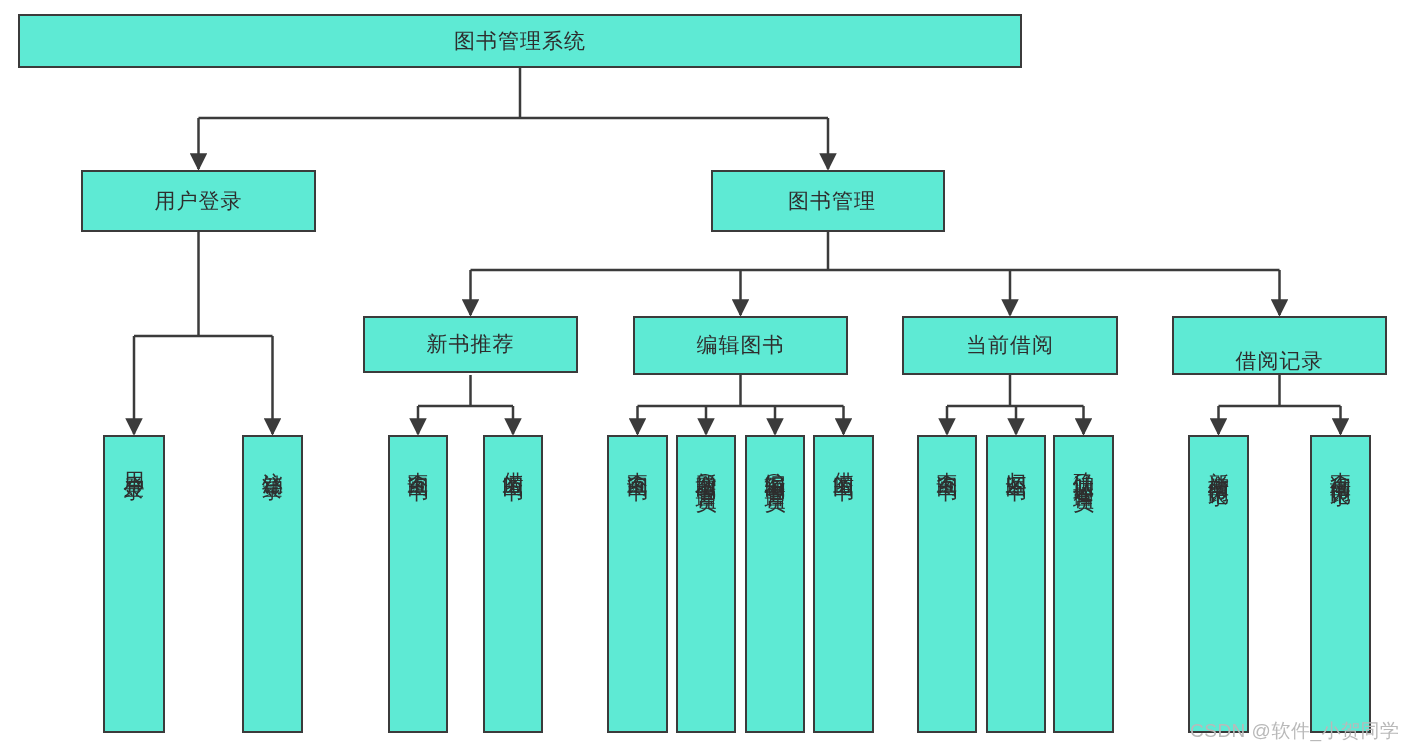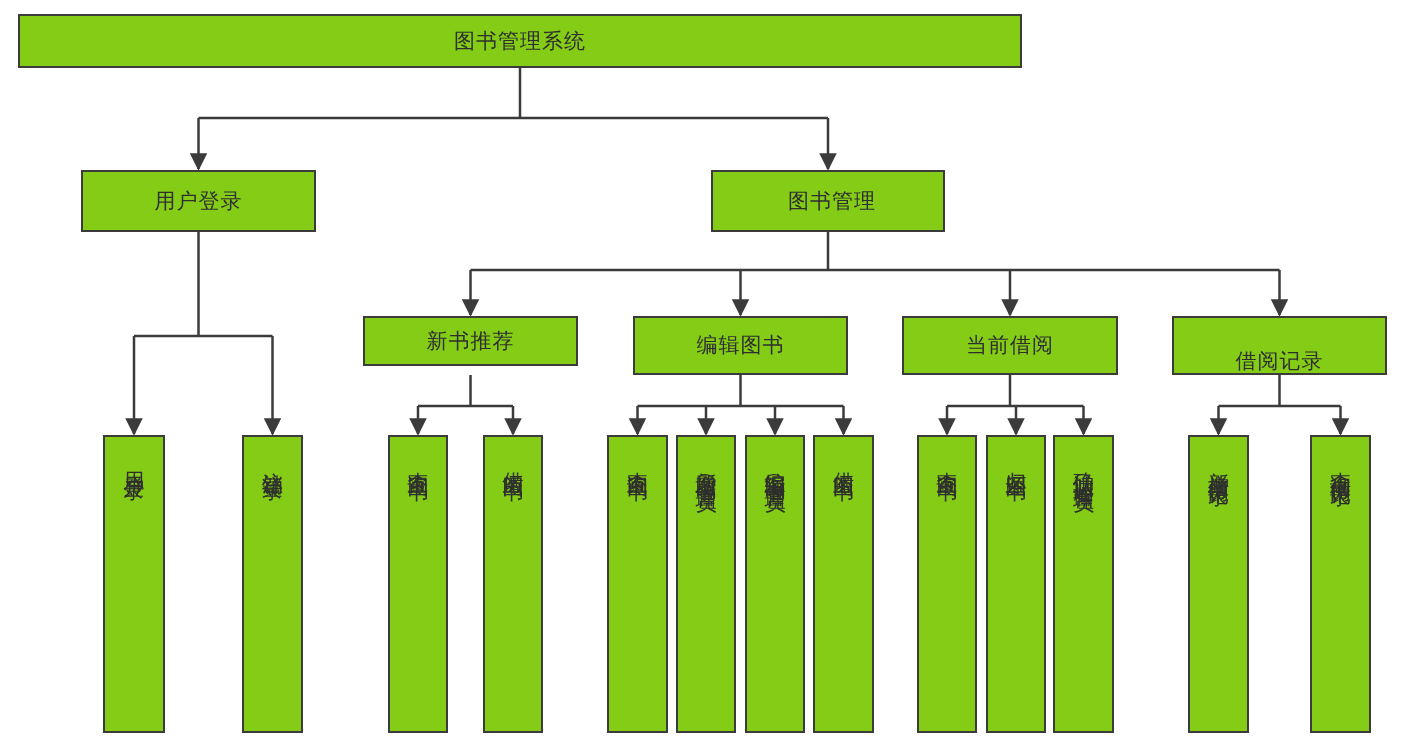--- a/index.html
+++ b/index.html
@@ -22,21 +22,21 @@
     left: 0;
     top: 0;
     width: 1405px;
     height: 747px;
     pointer-events: none;
   }
   .node {
     position: absolute;
     box-sizing: border-box;
     border: 2.5px solid #3b3b3b;
-    background: #84cc16;
+    background: #5eead4;
     display: flex;
     align-items: center;
     justify-content: center;
     color: #2e2e2e;
   }
   .node .label {
     font-size: 21px;
     letter-spacing: 1px;
     line-height: 1.15;
     white-space: nowrap;
@@ -113,21 +113,21 @@
   <div id="node-layer">
       <div class="node" style="left: 18px; top: 14px; width: 1004px; height: 54px;">
         <span class="label">图书管理系统</span>
       </div>
       <div class="node" style="left: 81px; top: 170px; width: 235px; height: 62px;">
         <span class="label">用户登录</span>
       </div>
       <div class="node" style="left: 711px; top: 170px; width: 234px; height: 62px; padding-left: 8px;">
         <span class="label">图书管理</span>
       </div>
-      <div class="node" style="left: 363px; top: 316px; width: 215px; height: 50px;">
+      <div class="node" style="left: 363px; top: 316px; width: 215px; height: 57px;">
         <span class="label">新书推荐</span>
       </div>
       <div class="node" style="left: 633px; top: 316px; width: 215px; height: 59px;">
         <span class="label">编辑图书</span>
       </div>
       <div class="node" style="left: 902px; top: 316px; width: 216px; height: 59px; align-items: center;">
         <span class="label">当前借阅</span>
       </div>
       <div class="node" style="left: 1172px; top: 316px; width: 215px; height: 59px; align-items: flex-end;">
         <span class="label">借阅记录</span>
@@ -166,14 +166,15 @@
         <span class="label">确认归还（管理员）</span>
       </div>
       <div class="node vert" style="left: 1188px; top: 435px; width: 61px; height: 298px;">
         <span class="label">新增借阅记录</span>
       </div>
       <div class="node vert" style="left: 1310px; top: 435px; width: 61px; height: 298px;">
         <span class="label">查询借阅记录</span>
       </div>
     </div>
 
+  <div class="watermark" style="left: 1190px; top: 718px;">CSDN @软件_小贺同学</div>
 
 </div>
 
 </body></html>

